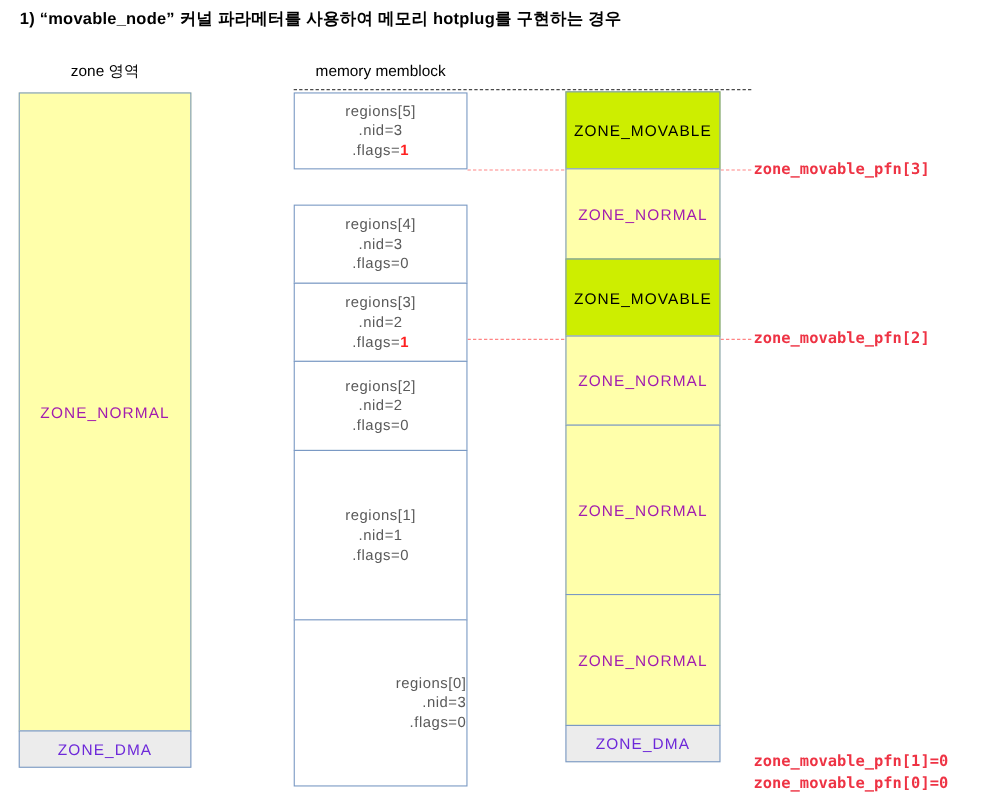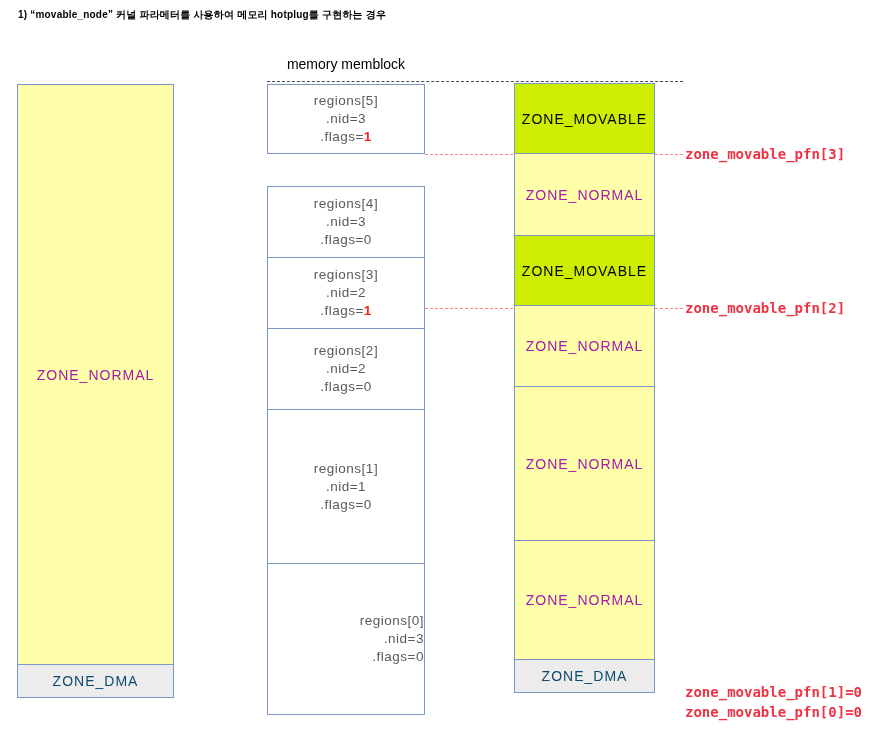--- a/index.html
+++ b/index.html
@@ -1,21 +1,21 @@
 <!DOCTYPE html>
 <html style="--normal: #ffffaa; --movable: #cdee00; --dma: #ececec; --border: #7a99c4; --red: #ee3344; --flagsred: #ff2020;"><head>
 <meta charset="utf-8">
 <style>
   * { margin:0; padding:0; box-sizing:border-box; }
   html,body { background:#ffffff; }
   body { font-family:"Liberation Sans", sans-serif; }
 
   .canvas { position:relative; width:892px; height:729px; background:#fff; overflow:hidden; }
 
-  .title { position:absolute; left:18px; top:8px; font-size:10px; font-weight:bold; color:#000; letter-spacing:0.2px; white-space:nowrap; }
+  .title { position:absolute; left:18px; top:8px; font-size:15px; font-weight:bold; color:#000; letter-spacing:0.2px; white-space:nowrap; }
 
   .col-header { position:absolute; top:56px; font-size:14px; color:#000; text-align:center; white-space:nowrap; }
   .h-zone { left:17px;  width:157px; }
   .h-mem  { left:267px; width:158px; }
   .h-node { left:514px; width:156px; }
 
   .dash-black { position:absolute; left:267px; top:81px; width:416px; border-top:1px dashed #4a4a4a; z-index:0; }
   .dash-red   { position:absolute; left:425px; width:258px; border-top:1px dashed #ff8585; z-index:0; }
 
   .column { position:absolute; z-index:1; }
@@ -30,40 +30,41 @@
   }
   .zone-box:first-child, .region-box:first-child { margin-top:0; }
 
   .zone-box.normal  { background:var(--normal,  #ffffaa); }
   .zone-box.movable { background:var(--movable, #cdee00); }
   .zone-box.dma     { background:var(--dma,     #ececec); }
   .region-box { background:#ffffff; flex-direction:column; }
 
   .zone-label { font-size:14px; color:#a21caf; letter-spacing:1px; white-space:nowrap; }
   .zone-box.movable .zone-label { color:#000; }
-  .zone-box.dma .zone-label { color:#0c4a6e;text-align:center; }
+  .zone-box.dma .zone-label { color:#6d28d9;text-align:center; }
 
   .region-line { font-size:13.5px; color:#5a5a5a; line-height:18px; letter-spacing:0.5px; text-align:center; }
   .flags-val { color:#5a5a5a; }
   .flags-val.hl { color:var(--flagsred, #ff2020); font-weight:bold; }
 
   .pfn-label {
     position:absolute; left:685px; z-index:2;
     font-family:"DejaVu Sans Mono", monospace;
     font-size:14px; font-weight:bold;
     color:var(--red, #ee3344); white-space:nowrap;
   }
 </style>
 </head>
 <body>
 
 <div class="canvas">
 
   <div class="title">1) “movable_node” 커널 파라메터를 사용하여 메모리 hotplug를 구현하는 경우</div>
 
+  <div class="col-header h-zone">zone 영역</div>
   <div class="col-header h-mem">memory memblock</div>
 
   <div class="dash-black"></div>
   <div class="dash-red" style="top:154px"></div>
   <div class="dash-red" style="top:308px"></div>
 
   <div class="column col-zone" id="zoneAreaCol">
       <div class="zone-box normal" style="height: 581px;">
         <span class="zone-label">ZONE_NORMAL</span>
       </div>

